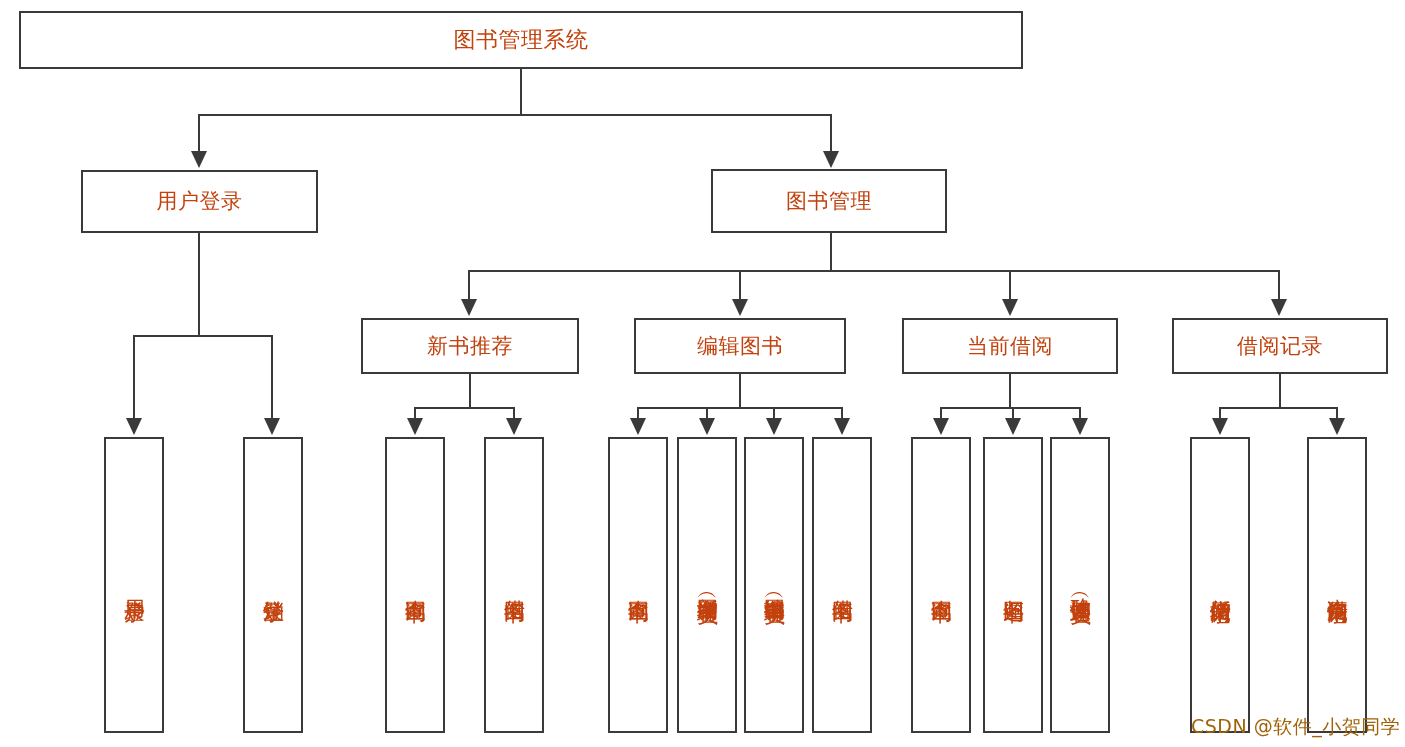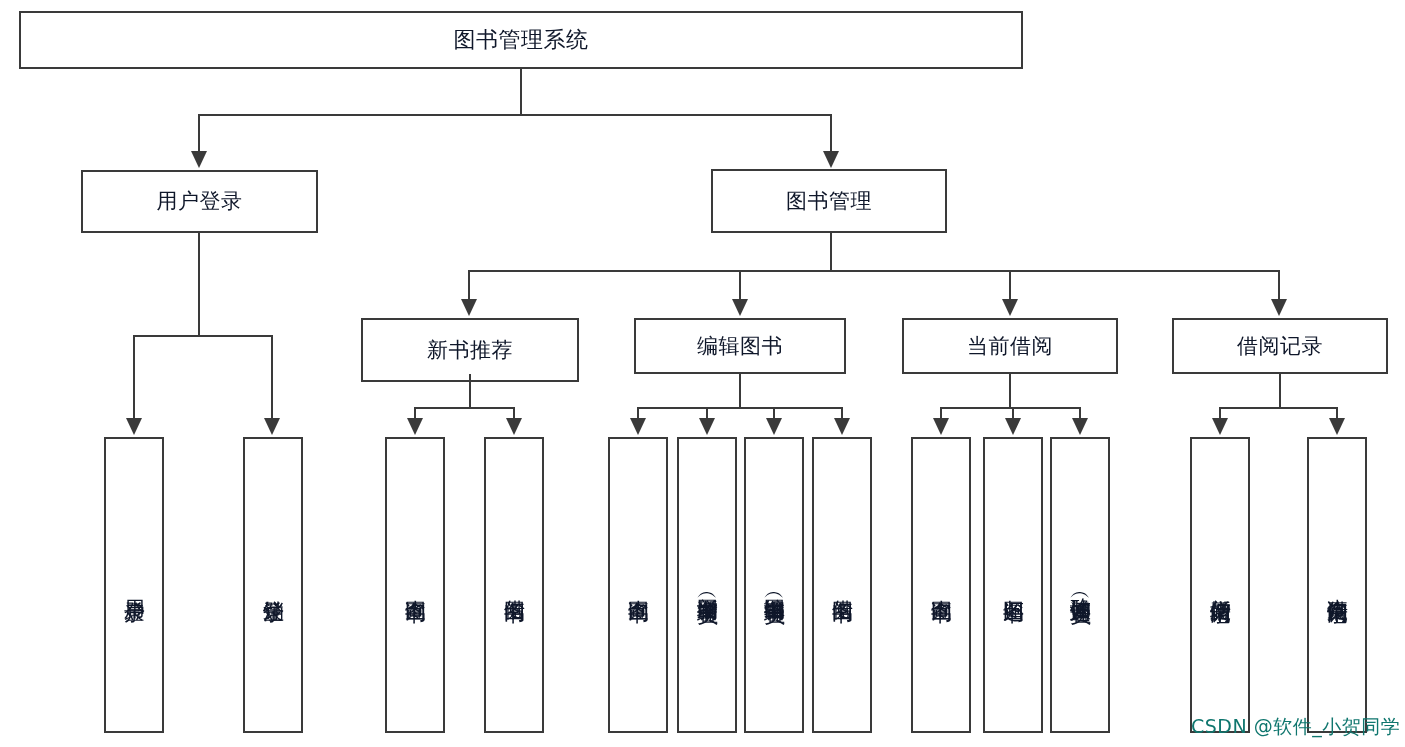--- a/index.html
+++ b/index.html
@@ -18,21 +18,21 @@
     overflow: hidden;
   }
   .node {
     position: absolute;
     box-sizing: border-box;
     border: 2px solid #3a3a3a;
     background: #ffffff;
     display: flex;
     align-items: center;
     justify-content: center;
-    color: #0f172a;
+    color: #c2410c;
     line-height: 1.18;
   }
   .node.horiz {
     font-size: 21px;
     letter-spacing: 0.5px;
   }
   .node.vert {
     writing-mode: vertical-rl;
     text-orientation: upright;
     font-size: 21px;
@@ -52,21 +52,21 @@
   .arrow {
     position: absolute;
     width: 0;
     height: 0;
     border-left: 8px solid transparent;
     border-right: 8px solid transparent;
     border-top: 17px solid #3a3a3a;
   }
   .watermark {
     position: absolute;
-    color: #0f766e;
+    color: #a16207;
     font-size: 19px;
     white-space: nowrap;
     letter-spacing: 0.5px;
   }
 </style>
 </head>
 <body>
 
 <div id="canvas">
 
@@ -101,21 +101,21 @@
 
   <div class="conn v" style="left:739px; top:270px; height:31px;"></div>
   <div class="arrow" style="left:732px; top:299px;"></div>
 
   <div class="conn v" style="left:1009px; top:270px; height:31px;"></div>
   <div class="arrow" style="left:1002px; top:299px;"></div>
 
   <div class="conn v" style="left:1278px; top:270px; height:31px;"></div>
   <div class="arrow" style="left:1271px; top:299px;"></div>
 
-  <div class="node horiz" style="left:361px; top:318px; width:218px; height:64px;">新书推荐</div>
+  <div class="node horiz" style="left:361px; top:318px; width:218px; height:56px;">新书推荐</div>
   <div class="node horiz" style="left:634px; top:318px; width:212px; height:56px;">编辑图书</div>
   <div class="node horiz" style="left:1172px; top:318px; width:216px; height:56px;">借阅记录</div>
   <div class="node horiz" style="left:902px; top:318px; width:216px; height:56px;">当前借阅</div>
 
   <div class="conn v" style="left:469px; top:374px; height:33px;"></div>
   <div class="conn h" style="left:414px; top:407px; width:101px;"></div>
   <div class="conn v" style="left:414px; top:407px; height:13px;"></div>
   <div class="arrow" style="left:407px; top:418px;"></div>
   <div class="conn v" style="left:513px; top:407px; height:13px;"></div>
   <div class="arrow" style="left:506px; top:418px;"></div>

